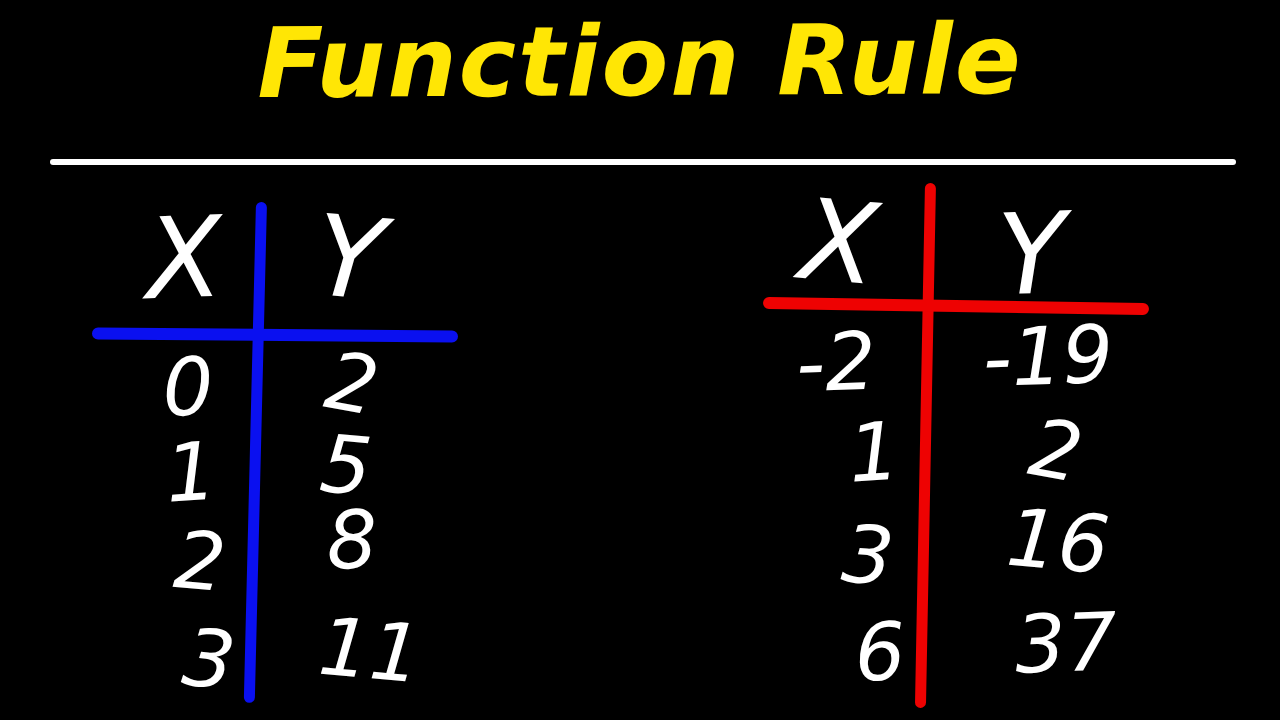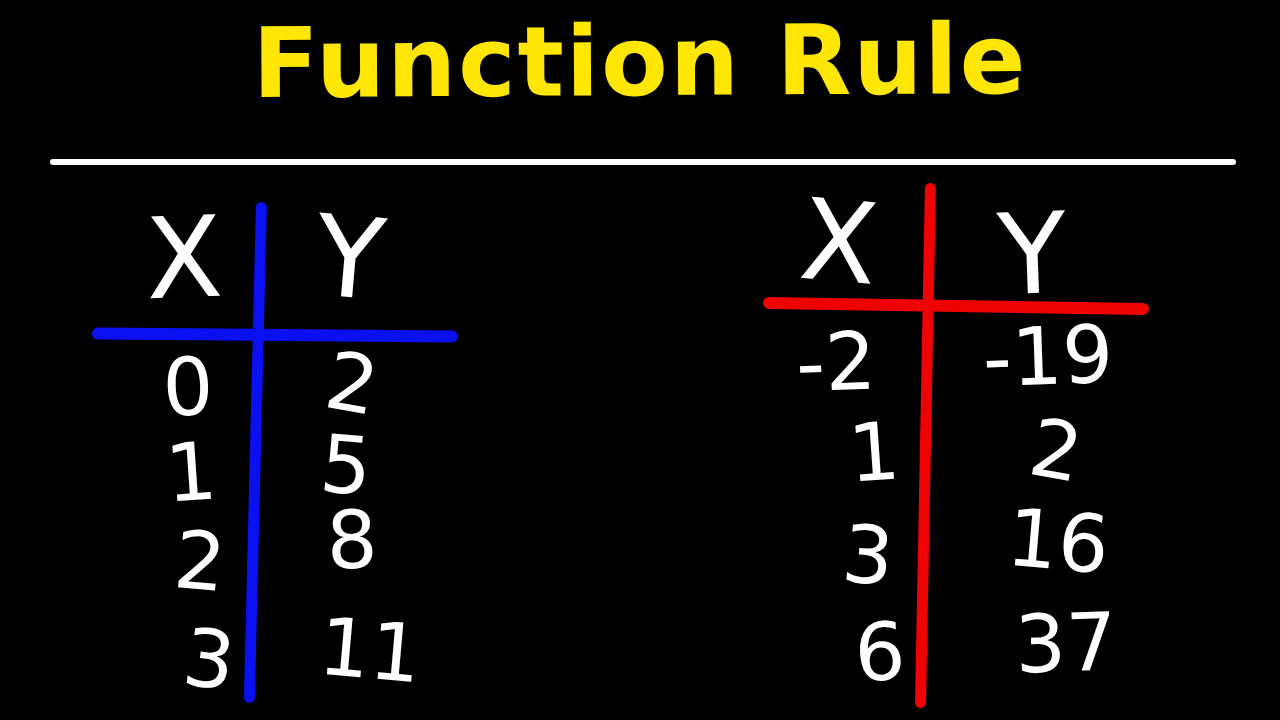--- a/index.html
+++ b/index.html
@@ -7,20 +7,21 @@
     padding: 0;
     background: #111;
   }
   .canvas {
     position: relative;
     width: 1280px;
     height: 720px;
     background: var(--bg, #000);
     overflow: hidden;
     font-family: "DejaVu Sans", sans-serif;
+    font-style: italic;
   }
 
   
   .title {
     position: absolute;
     left: 0;
     right: 0;
     top: 6px;
     text-align: center;
     color: var(--title, #ffe605);

